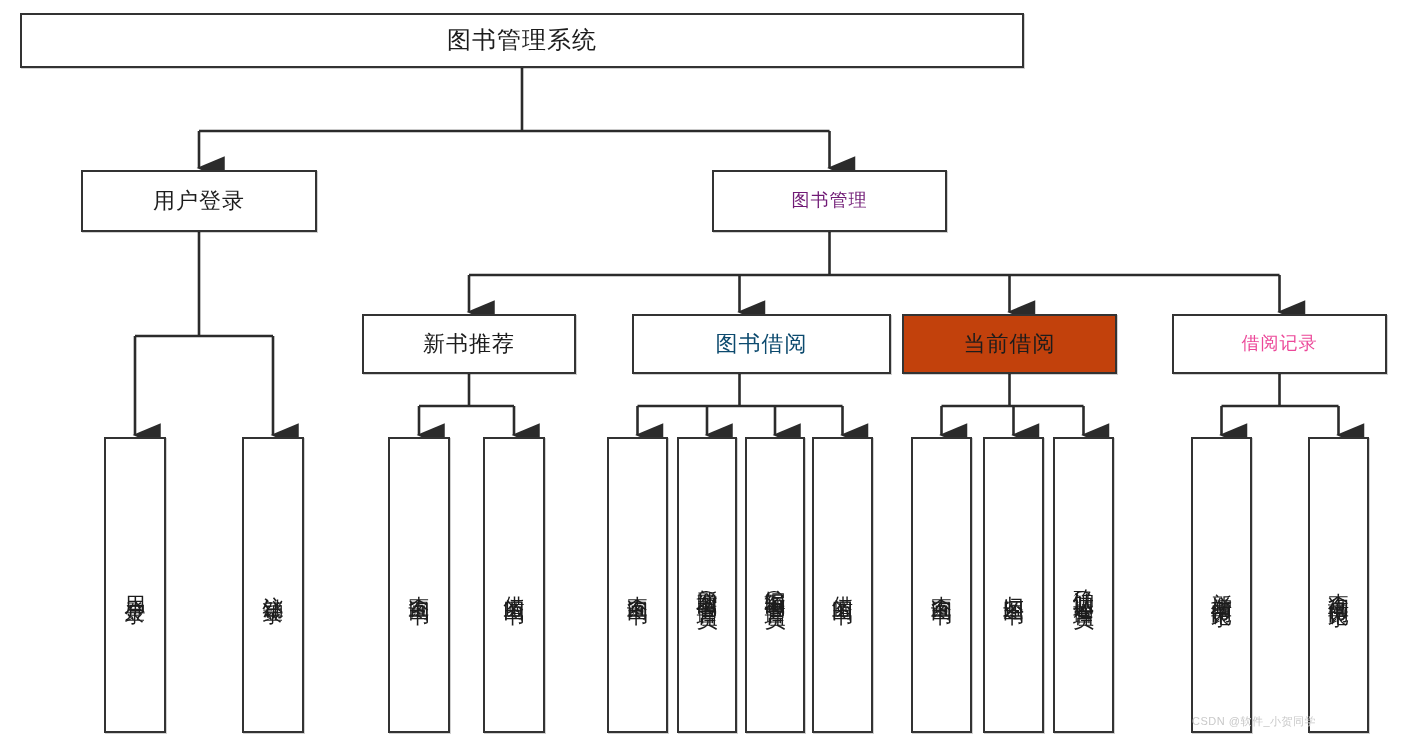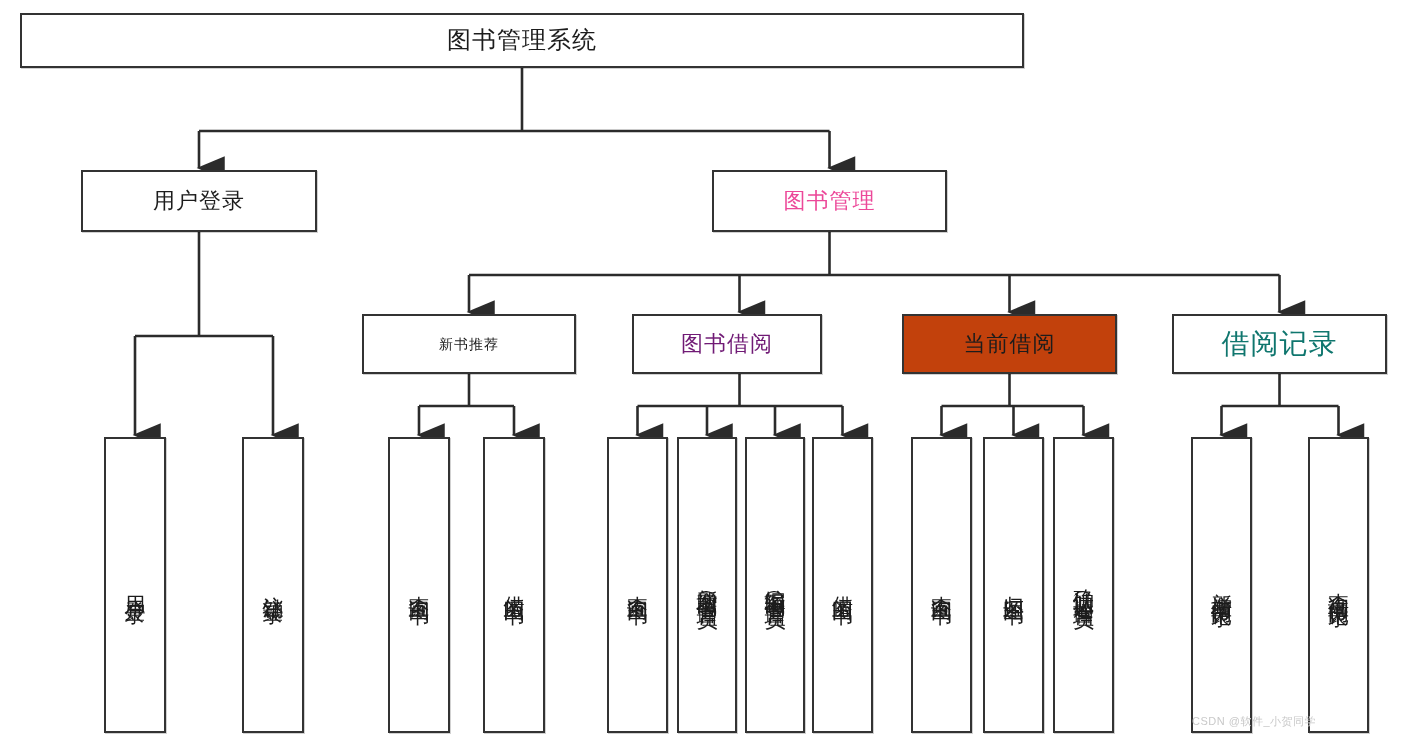--- a/index.html
+++ b/index.html
@@ -111,33 +111,33 @@
       <line x1="1221.5" y1="406" x2="1221.5" y2="435" stroke="#2b2b2b" stroke-width="2.6" marker-end="url(#arrowhead)"></line>
       <line x1="1338.5" y1="406" x2="1338.5" y2="435" stroke="#2b2b2b" stroke-width="2.6" marker-end="url(#arrowhead)"></line>
     </svg>
   <div id="node-layer">
       <div class="node-box horizontal" style="left: 20px; top: 13px; width: 1004px; height: 55px; font-size: 24px; border-color: rgb(51, 51, 51); background: rgb(255, 255, 255); color: rgb(28, 28, 28);">
         <span class="node-label">图书管理系统</span>
       </div>
       <div class="node-box horizontal" style="left: 81px; top: 170px; width: 236px; height: 62px; font-size: 22px; border-color: rgb(51, 51, 51); background: rgb(255, 255, 255); color: rgb(28, 28, 28);">
         <span class="node-label">用户登录</span>
       </div>
-      <div class="node-box horizontal" style="left: 712px; top: 170px; width: 235px; height: 62px; font-size: 22px; border-color: rgb(51, 51, 51); background: rgb(255, 255, 255); color: #ec4899;">
+      <div class="node-box horizontal" style="left: 712px; top: 170px; width: 235px; height: 62px; font-size: 18px; border-color: rgb(51, 51, 51); background: rgb(255, 255, 255); color: #701a75;">
         <span class="node-label">图书管理</span>
       </div>
-      <div class="node-box horizontal" style="left: 362px; top: 314px; width: 214px; height: 60px; font-size: 14px; border-color: rgb(51, 51, 51); background: rgb(255, 255, 255); color: rgb(28, 28, 28);">
+      <div class="node-box horizontal" style="left: 362px; top: 314px; width: 214px; height: 60px; font-size: 22px; border-color: rgb(51, 51, 51); background: rgb(255, 255, 255); color: rgb(28, 28, 28);">
         <span class="node-label">新书推荐</span>
       </div>
-      <div class="node-box horizontal" style="left: 632px; top: 314px; width: 190px; height: 60px; font-size: 22px; border-color: rgb(51, 51, 51); background: rgb(255, 255, 255); color: #701a75;">
+      <div class="node-box horizontal" style="left: 632px; top: 314px; width: 259px; height: 60px; font-size: 22px; border-color: rgb(51, 51, 51); background: rgb(255, 255, 255); color: #0c4a6e;">
         <span class="node-label">图书借阅</span>
       </div>
       <div class="node-box horizontal" style="left: 902px; top: 314px; width: 215px; height: 60px; font-size: 22px; border-color: rgb(51, 51, 51); background: #c2410c; color: rgb(28, 28, 28);">
         <span class="node-label">当前借阅</span>
       </div>
-      <div class="node-box horizontal" style="left: 1172px; top: 314px; width: 215px; height: 60px; font-size: 28px; border-color: rgb(51, 51, 51); background: rgb(255, 255, 255); color: #0f766e;">
+      <div class="node-box horizontal" style="left: 1172px; top: 314px; width: 215px; height: 60px; font-size: 18px; border-color: rgb(51, 51, 51); background: rgb(255, 255, 255); color: #ec4899;">
         <span class="node-label">借阅记录</span>
       </div>
       <div class="node-box vertical" style="left: 104px; top: 437px; width: 62px; height: 296px; font-size: 21px; border-color: rgb(51, 51, 51); background: rgb(255, 255, 255); color: rgb(28, 28, 28);">
         <span class="node-label">用户登录</span>
       </div>
       <div class="node-box vertical" style="left: 242px; top: 437px; width: 62px; height: 296px; font-size: 21px; border-color: rgb(51, 51, 51); background: rgb(255, 255, 255); color: rgb(28, 28, 28);">
         <span class="node-label">注销登录</span>
       </div>
       <div class="node-box vertical" style="left: 388px; top: 437px; width: 62px; height: 296px; font-size: 21px; border-color: rgb(51, 51, 51); background: rgb(255, 255, 255); color: rgb(28, 28, 28);">
         <span class="node-label">查询图书</span>

